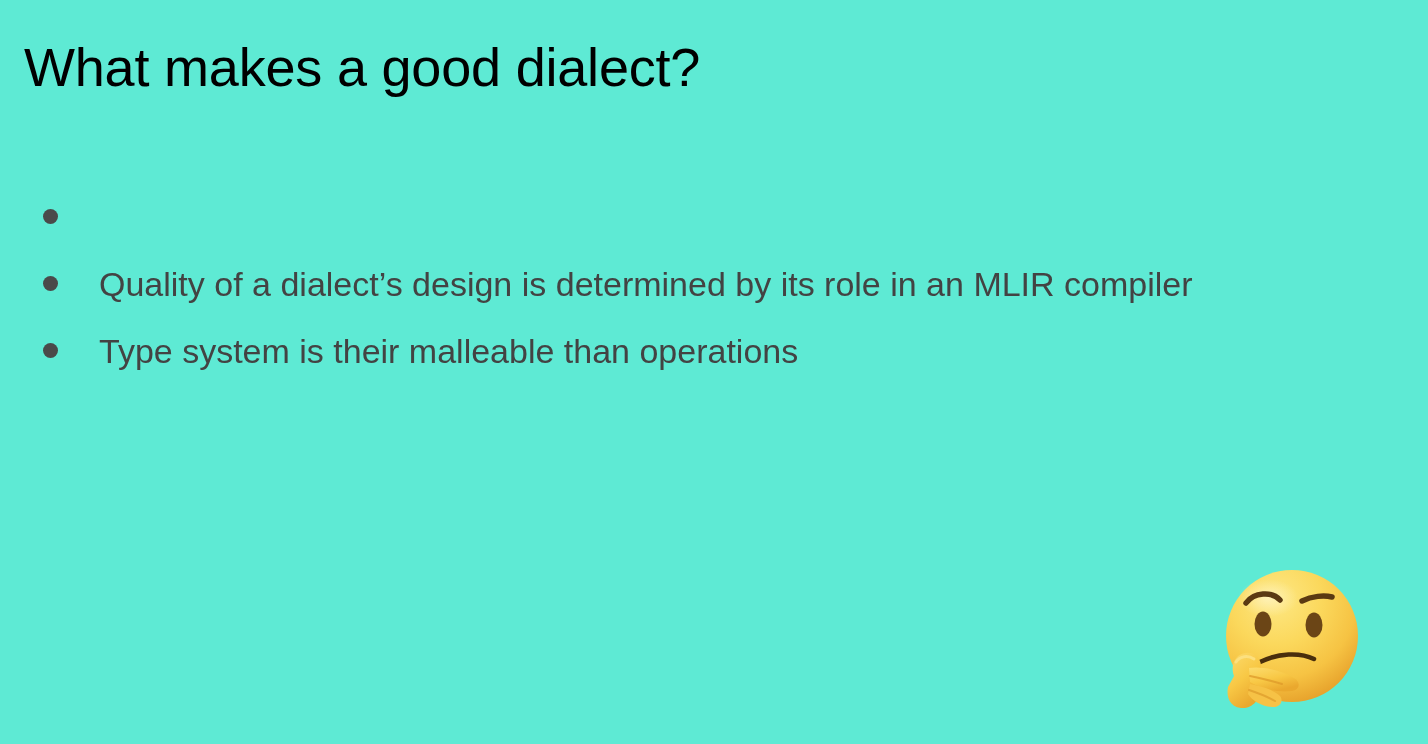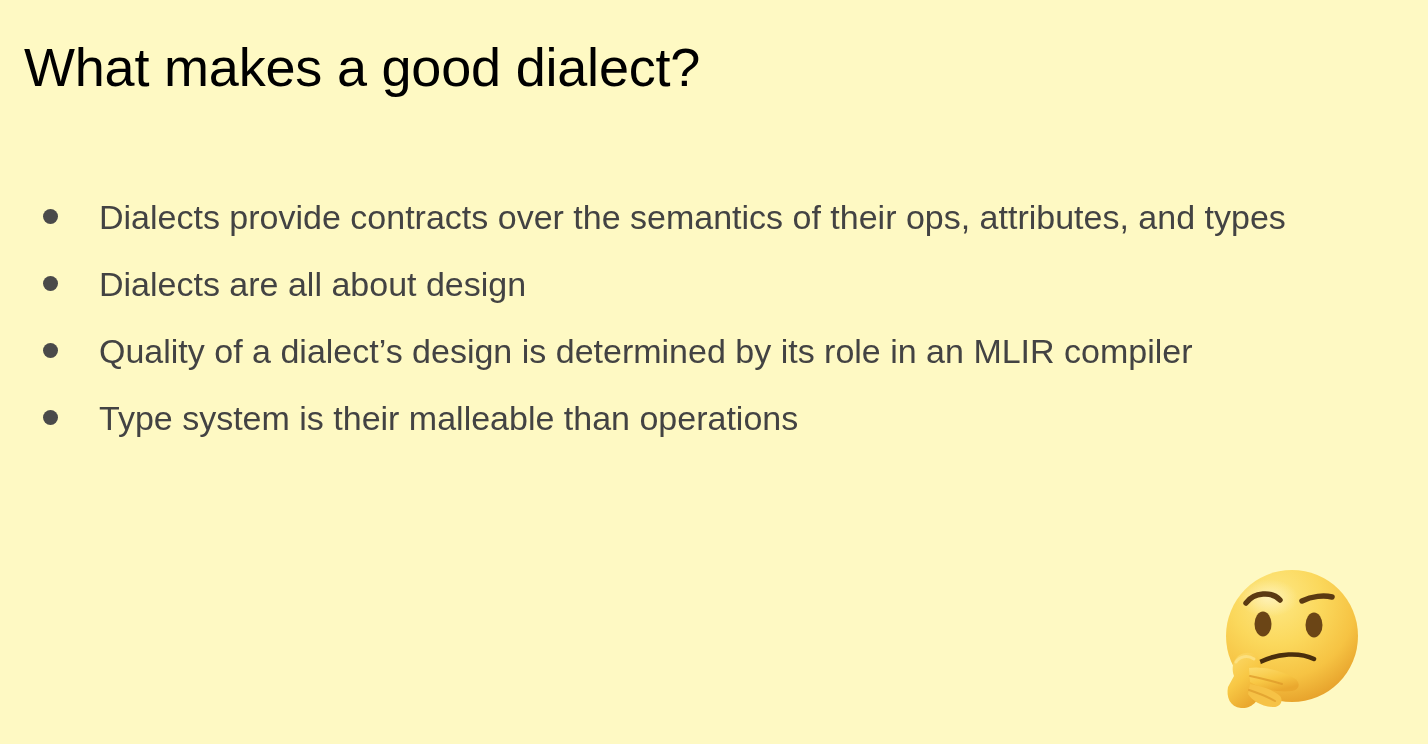--- a/index.html
+++ b/index.html
@@ -11,21 +11,21 @@
     width: 1428px;
     height: 744px;
     background: #fffffd;
     font-family: "Liberation Sans", sans-serif;
     overflow: hidden;
   }
   .slide {
     position: relative;
     width: 1428px;
     height: 744px;
-    background: #fef9c3;
+    background: #5eead4;
   }
 
   
   .title {
     position: absolute;
     left: 24px;
     top: 36px;
     font-size: 54px;
     line-height: 62px;
     font-weight: 400;
@@ -87,27 +87,22 @@
 <body>
 
 <div class="slide">
 
   <div class="title">What makes a good dialect?</div>
 
   <div class="bullets">
 
     <div class="bullet-row">
       <span class="bullet-marker"></span>
-      <span class="bullet-text">Dialects provide contracts over the semantics of their ops, attributes, and types</span>
     </div>
 
-    <div class="bullet-row">
-      <span class="bullet-marker"></span>
-      <span class="bullet-text">Dialects are all about design</span>
-    </div>
 
     <div class="bullet-row">
       <span class="bullet-marker"></span>
       <span class="bullet-text">Quality of a dialect’s design is determined by its role in an MLIR compiler</span>
     </div>
 
     <div class="bullet-row">
       <span class="bullet-marker"></span>
       <span class="bullet-text">Type system is their malleable than operations</span>
     </div>

